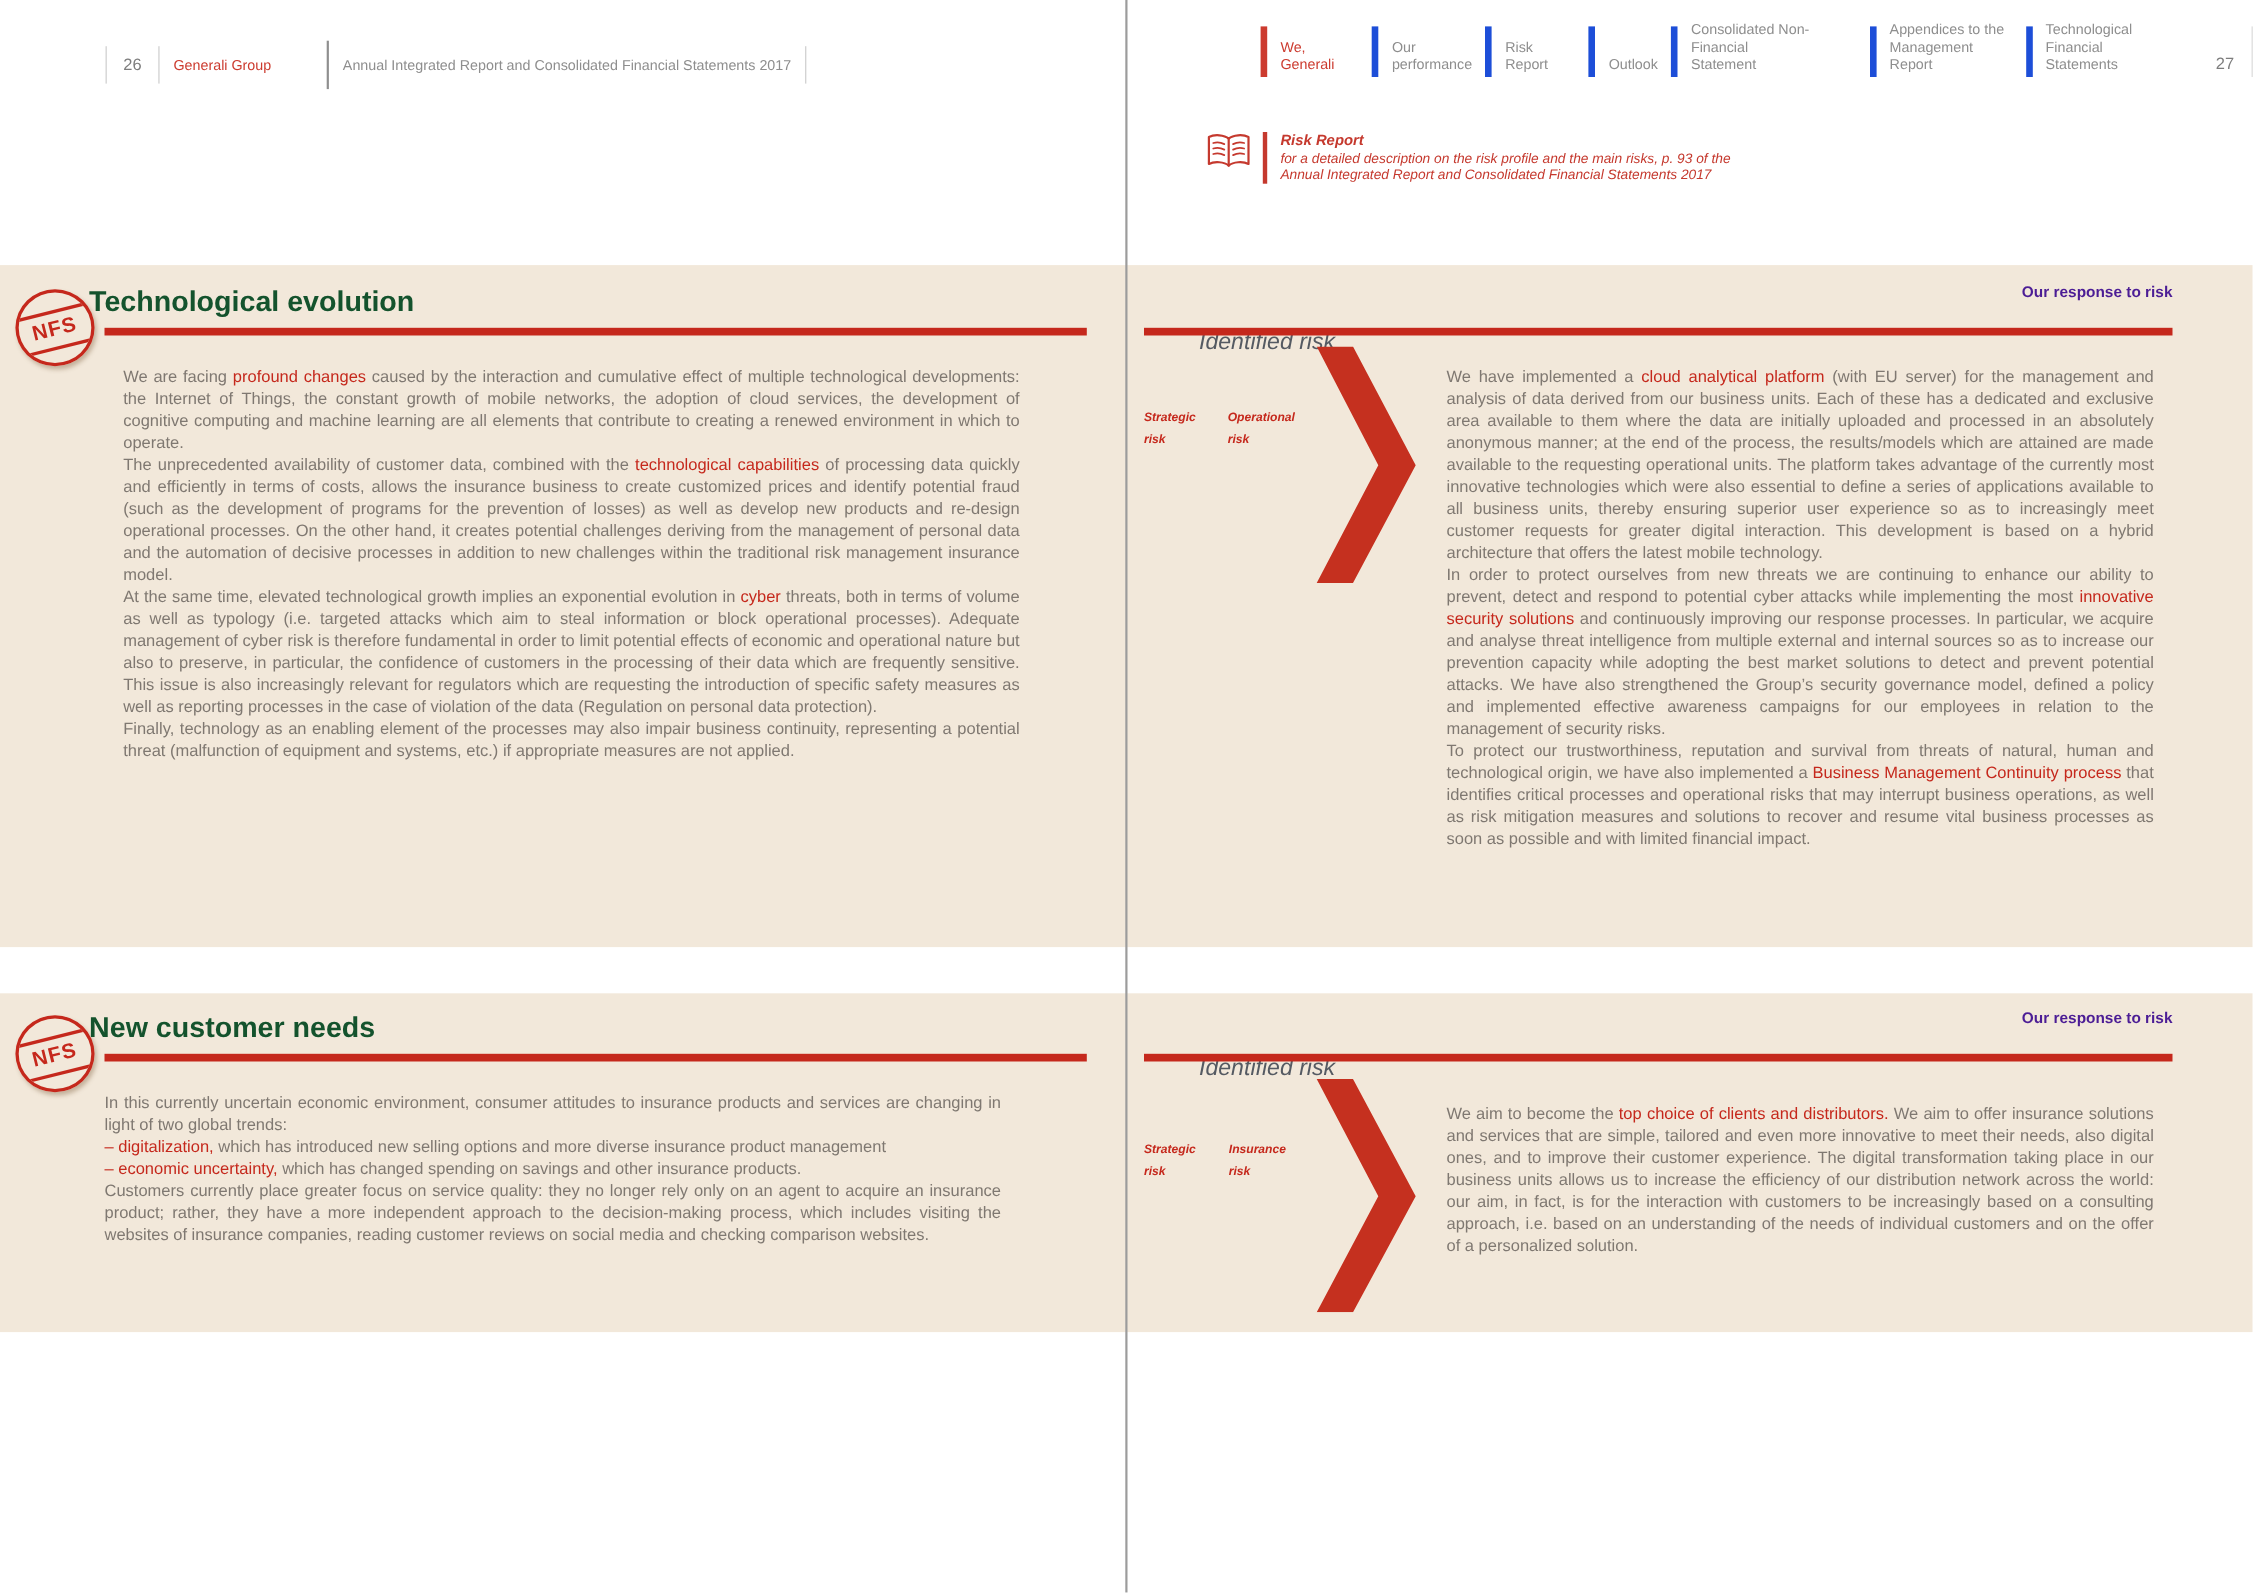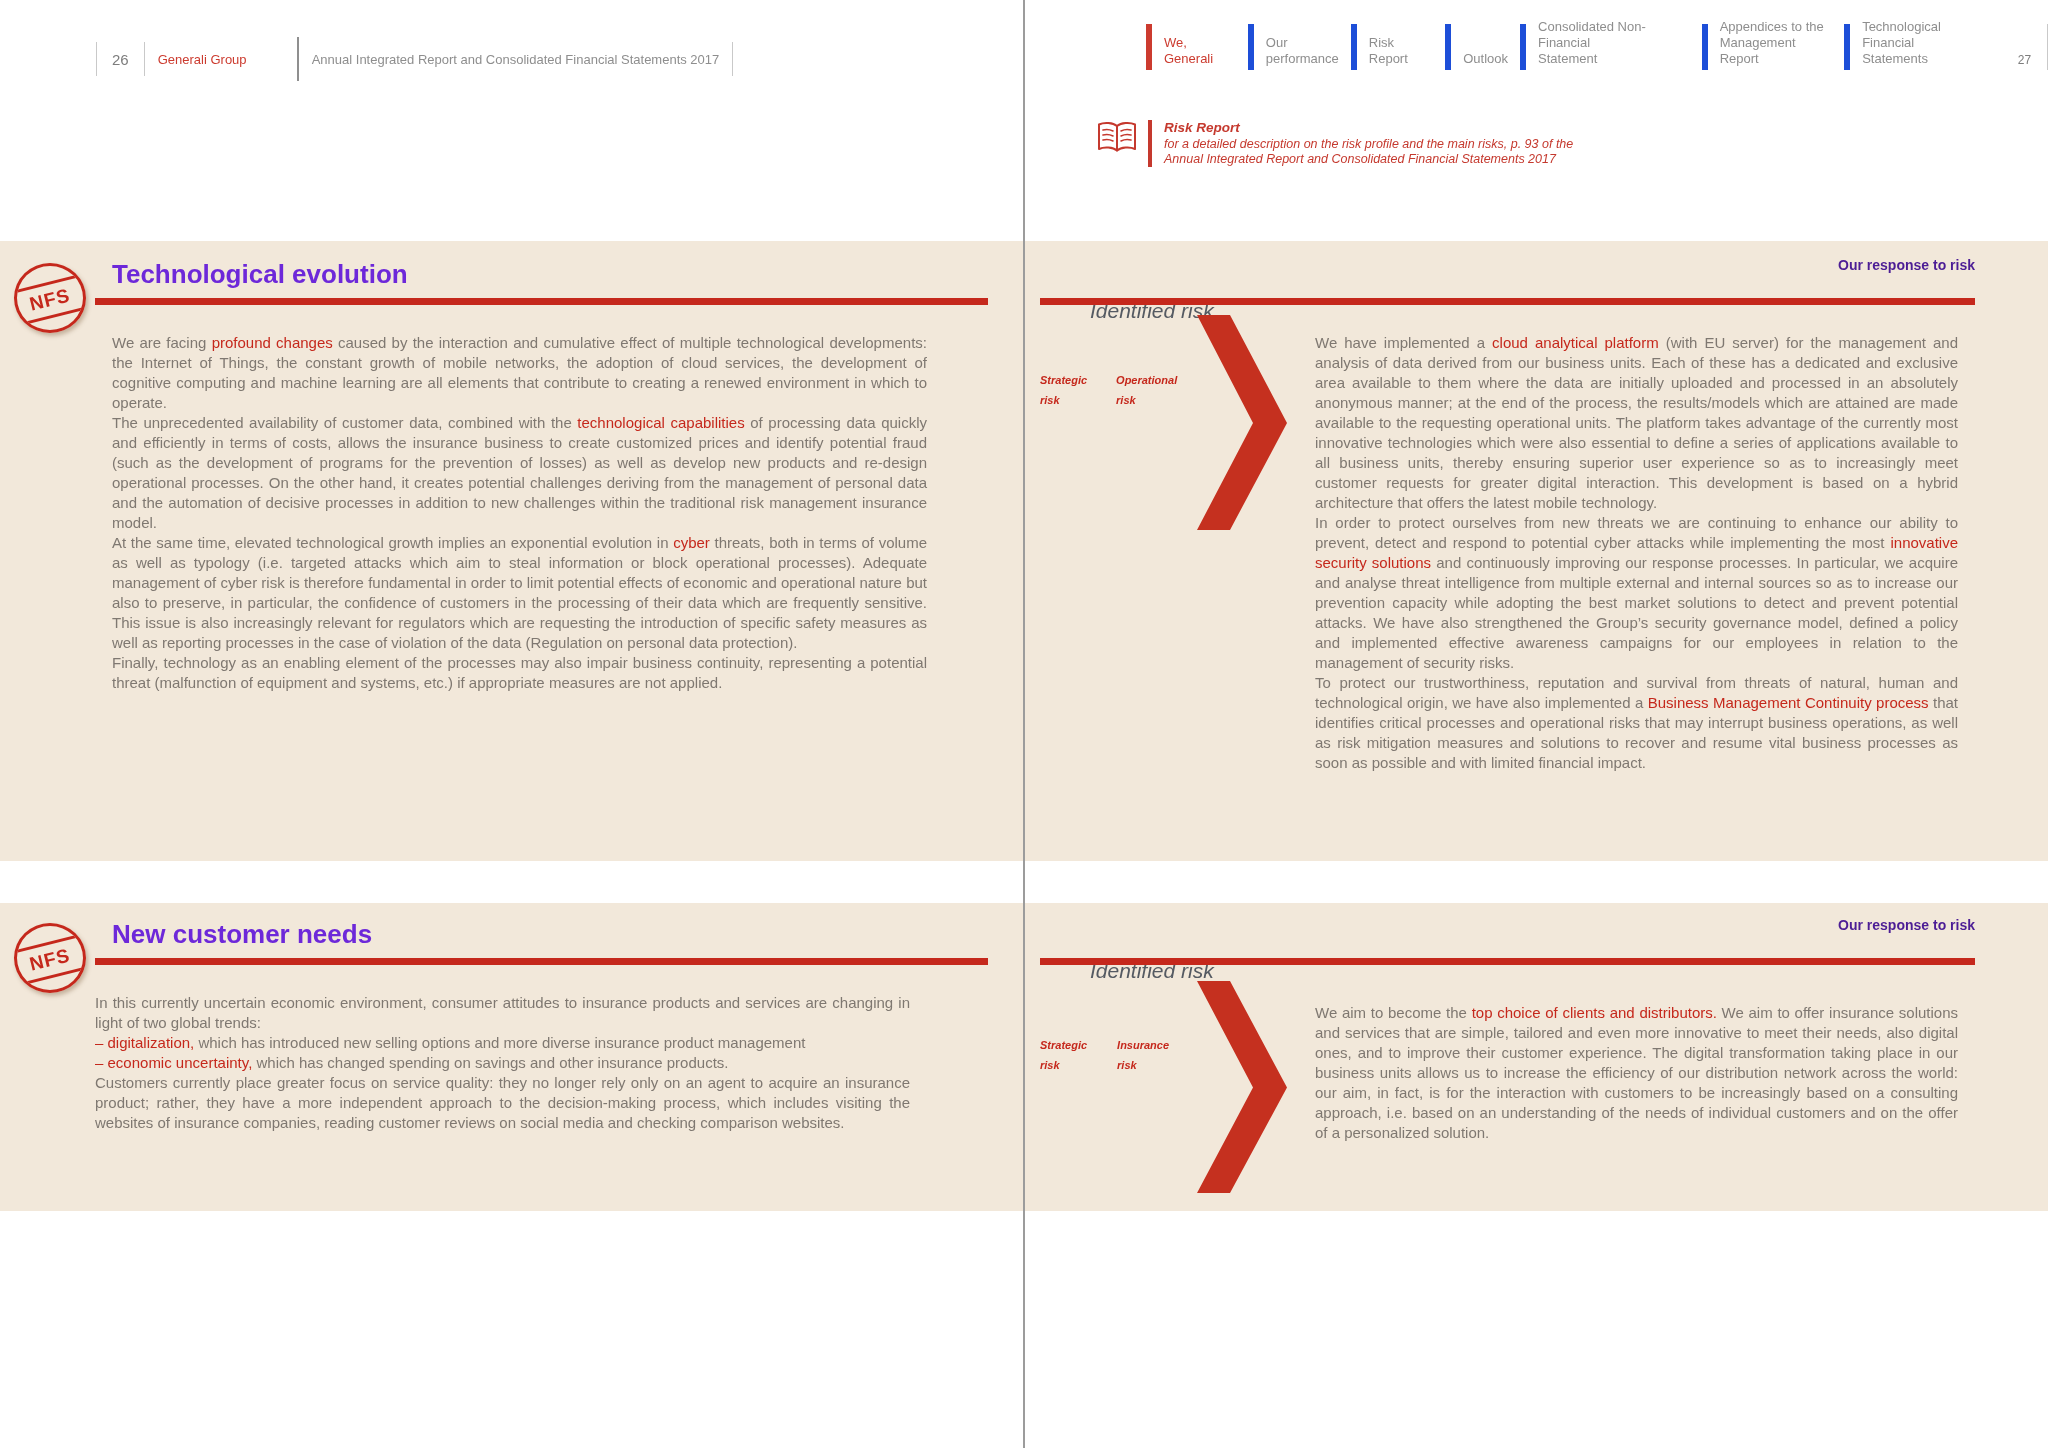--- a/index.html
+++ b/index.html
@@ -14,21 +14,21 @@
   .vbar { width:1px; height:34px; background:#c9c9c9; flex:0 0 auto; }
   .vbar-tall { width:2px; height:44px; background:#8f8f8f; flex:0 0 auto; }
   .pagenum { font-size:15px; color:#7d7d7d; padding:0 15px; }
   .brand { font-size:13px; color:#cc3b2f; padding:0 13px; min-width:152px; box-sizing:border-box; }
   .report-title { font-size:13px; color:#8e8e8e; padding:0 13px; min-width:320px; }
 
   .header-right { position:absolute; top:24px; left:1146px; height:46px; display:flex; align-items:stretch; z-index:6; }
   .nav-item { display:flex; align-items:flex-end; padding:2px 12px 3px; border-left:6px solid #1d4ed8;
               font-size:13px; line-height:16px; color:#8e8e8e; white-space:pre-line; }
   .nav-item.active { color:#cc3b2f; border-left-color:#cc3b2f; }
-  .nav-pagenum { display:flex; align-items:flex-end; padding:2px 16px 3px; font-size:12px; color:#7d7d7d; }
+  .nav-pagenum { display:flex; align-items:flex-end; padding:2px 16px 3px; font-size:15px; color:#7d7d7d; }
   .endbar { width:1px; background:#c9c9c9; }
 
   
   .note { position:absolute; left:1096px; top:120px; display:flex; align-items:flex-start; z-index:6; }
   .note-bar { width:4px; height:47px; background:#c5392e; margin-left:10px; margin-right:12px; }
   .note-text { color:#c5392e; font-style:italic; font-size:12.5px; line-height:15.5px; }
   .note-title { font-weight:bold; font-size:13.5px; }
 
   
   .band { position:absolute; left:0; width:2048px; background:#f2e8da; }
@@ -36,21 +36,21 @@
   .band2 { top:903px; height:308px; }
 
   
   .stamp { position:absolute; left:14px; width:66px; height:64px; border:3px solid #c5281c; border-radius:50%;
            overflow:hidden; box-shadow:2px 3px 4px rgba(140,110,80,.45); }
   .stamp-band { position:absolute; left:-12%; right:-12%; top:50%; height:30px; margin-top:-16px;
            border-top:3px solid #c5281c; border-bottom:3px solid #c5281c; transform:rotate(-14deg);
            display:flex; align-items:center; justify-content:center;
            font-weight:bold; font-size:19px; letter-spacing:1px; color:#c5281c; }
 
-  .sec-title { position:absolute; left:112px; font-size:26px; font-weight:bold; color:#6d28d9; }
+  .sec-title { position:absolute; left:81px; font-size:26px; font-weight:bold; color:#14532d; }
   .rule { position:absolute; height:7px; background:#c5281c; }
   .identified { position:absolute; left:1090px; font-size:21px; font-style:italic; color:#555a62;margin-top:36px; }
   .response { position:absolute; right:73px; font-size:14px; font-weight:bold; color:#4c1d95; }
 
   .body-col { position:absolute; font-size:15px; line-height:20px; color:#7f7871; text-align:justify; }
   .body-col p { margin:0; }
   .hl { color:#c5281c; }
 
   .chevron { position:absolute; left:1196px; }
   .risk-labels { position:absolute; left:1040px; width:150px; display:flex; flex-direction:row;

